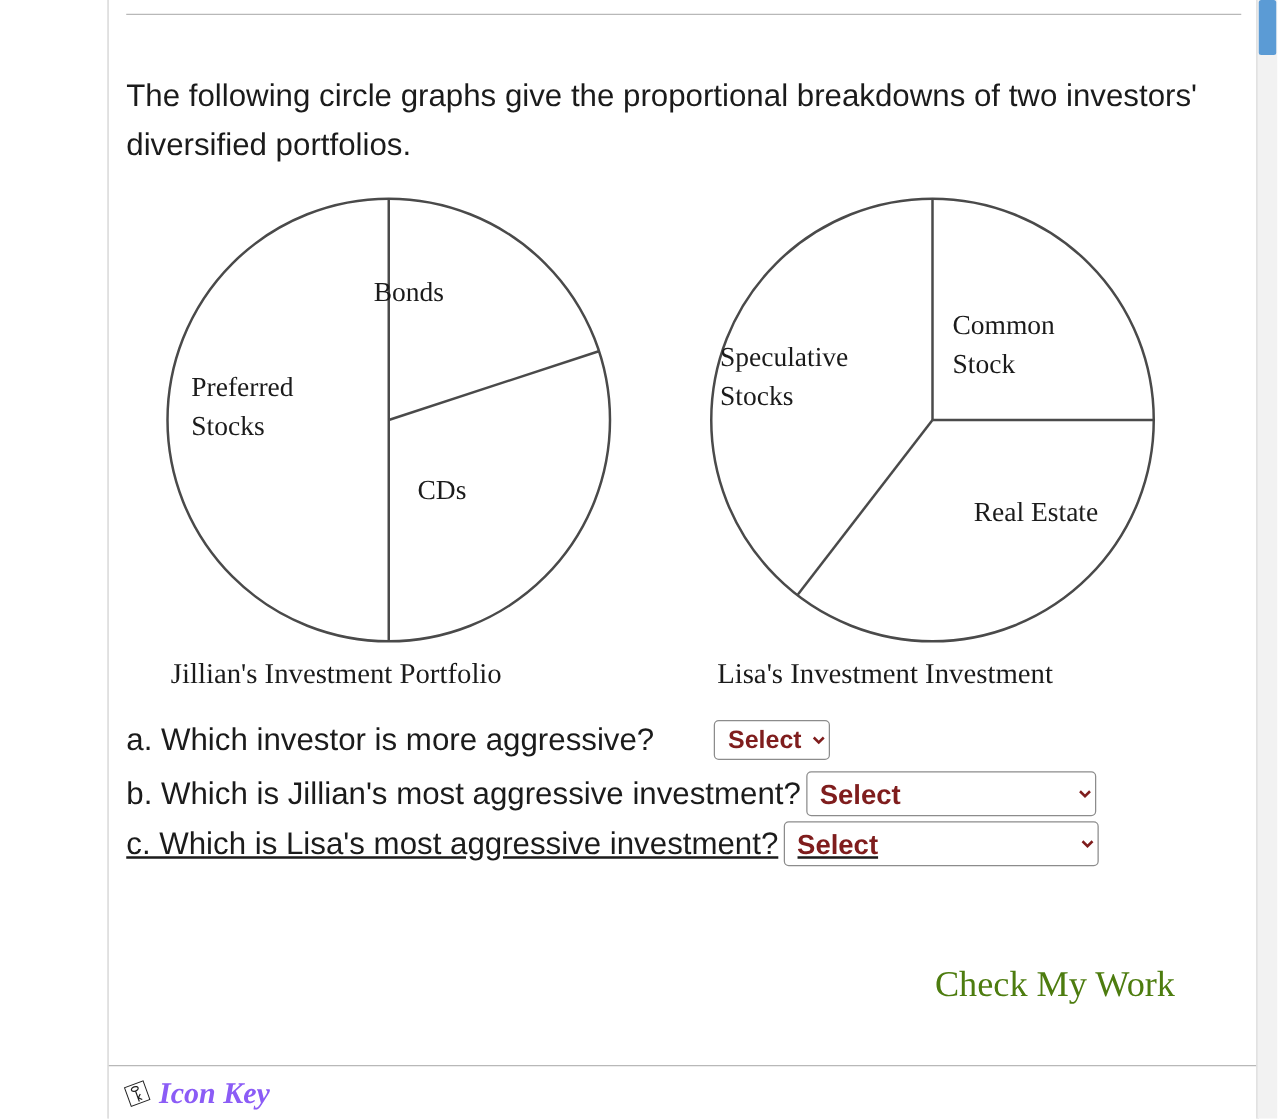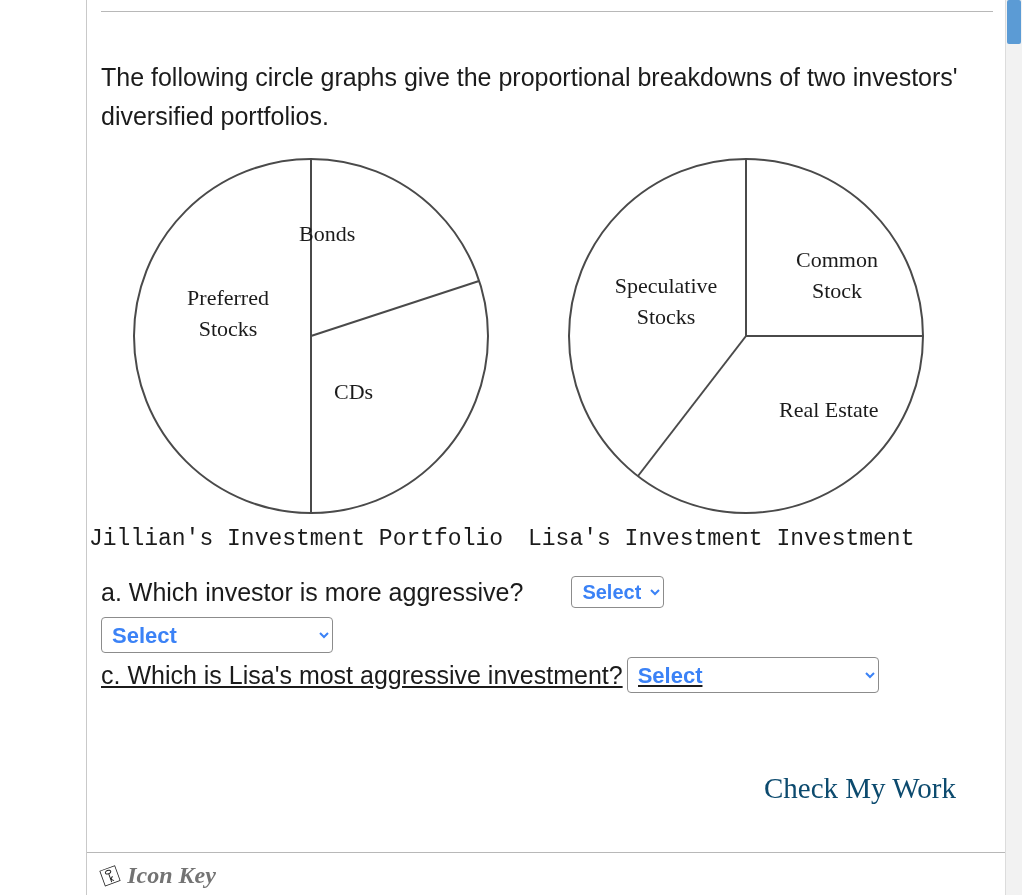--- a/index.html
+++ b/index.html
@@ -81,70 +81,69 @@
     position: absolute;
     top: 0;
   }
   .chart-wrap.left { left: 30px; }
   .chart-wrap.right { left: 465px; }
   .chart-caption {
     position: absolute;
     top: 378px;
     width: 360px;
     text-align: center;
-    font-family: Liberation Mono, monospace;
+    font-family: Liberation Serif, serif;
     font-size: 23px;
     color: #1b1b1b;
     white-space: nowrap;
   }
   .chart-caption.left { left: -42px; }
   .chart-caption.right { left: -38px; }
   .slice-label {
     position: absolute;
     font-family: "Liberation Serif", serif;
     font-size: 22px;
     color: #1b1b1b;
-    text-align: center;
     line-height: 31px;
     white-space: nowrap;
   }
   
   .qrow {
     position: absolute;
     left: 14px;
     display: flex;
     align-items: center;
     font-size: 25px;
     color: #1b1b1b;
     white-space: nowrap;
   }
   .qrow .qtext { margin-right: 4px; }
   #q-a { top: 576px; gap: 44px; }
   #q-b { top: 617px; }
   #q-c { top: 657px; text-decoration: underline; }
   select.sel {
     font-family: "Liberation Sans", sans-serif;
     font-weight: bold;
-    color: #3b82f6;
+    color: #7f1d1d;
     background: #ffffff;
     border: 1px solid #8c8c8c;
     border-radius: 4px;
     padding: 2px 6px;
     outline: none;
   }
   select.sel-a { font-size: 20px; height: 32px; }
   select.sel-b { font-size: 22px; height: 36px; width: 232px; }
   select.sel-c { font-size: 22px; height: 36px; width: 252px; }
   .check-my-work {
     position: absolute;
-    right: 50px;
+    right: 66px;
     top: 772px;
     font-family: "Liberation Serif", serif;
     font-size: 29px;
-    color: #0c4a6e;
+    color: #4d7c0f;
     cursor: pointer;
     text-decoration: none;
   }
   .icon-key {
     position: absolute;
     left: 14px;
     top: 862px;
     display: flex;
     align-items: center;
     gap: 8px;
@@ -154,21 +153,21 @@
     color: #1b1b1b;
     line-height: 1;
     transform: rotate(-20deg);
     display: inline-block;
   }
   .icon-key .key-label {
     font-family: "Liberation Serif", serif;
     font-style: italic;
     font-weight: bold;
     font-size: 24px;
-    color: #737373;
+    color: #8b5cf6;
   }
 </style>
 </head>
 <body>
 
 <div id="page">
 
   <div class="left-gutter"></div>
 
   <div class="content-panel">
@@ -184,21 +183,21 @@
 
           <circle cx="180" cy="188" r="177" fill="#ffffff" stroke="#4a4a4a" stroke-width="2"></circle>
 
           <line x1="180" y1="188" x2="180" y2="11" stroke="#4a4a4a" stroke-width="2"></line>
 
           <line x1="180" y1="188" x2="180" y2="365" stroke="#4a4a4a" stroke-width="2"></line>
 
           <line x1="180" y1="188" x2="348" y2="133" stroke="#4a4a4a" stroke-width="2"></line>
         </svg>
         <div class="slice-label" style="left:168px; top:70px;">Bonds</div>
-        <div class="slice-label" style="left:22px; top:134px; width:150px;">Preferred<br>Stocks</div>
+        <div class="slice-label" style="left:22px; top:146px; width:150px;">Preferred<br>Stocks</div>
         <div class="slice-label" style="left:183px; top:228px;margin-left:20px;">CDs</div>
         <div class="chart-caption left">Jillian's Investment Portfolio</div>
       </div>
 
       <div class="chart-wrap right">
         <svg width="360" height="375" viewBox="0 0 360 375">
           <circle cx="180" cy="188" r="177" fill="#ffffff" stroke="#4a4a4a" stroke-width="2"></circle>
 
           <line x1="180" y1="188" x2="180" y2="11" stroke="#4a4a4a" stroke-width="2"></line>
 
@@ -217,20 +216,21 @@
     <div class="qrow" id="q-a">
       <span class="qtext">a. Which investor is more aggressive?</span>
       <select class="sel sel-a">
         <option selected="">Select</option>
         <option>Jillian</option>
         <option>Lisa</option>
       </select>
     </div>
 
     <div class="qrow" id="q-b">
+      <span class="qtext">b. Which is Jillian's most aggressive investment?</span>
       <select class="sel sel-b">
         <option selected="">Select</option>
         <option>Preferred Stocks</option>
         <option>Bonds</option>
         <option>CDs</option>
       </select>
     </div>
 
     <div class="qrow" id="q-c">
       <span class="qtext">c. Which is Lisa's most aggressive investment?</span>

